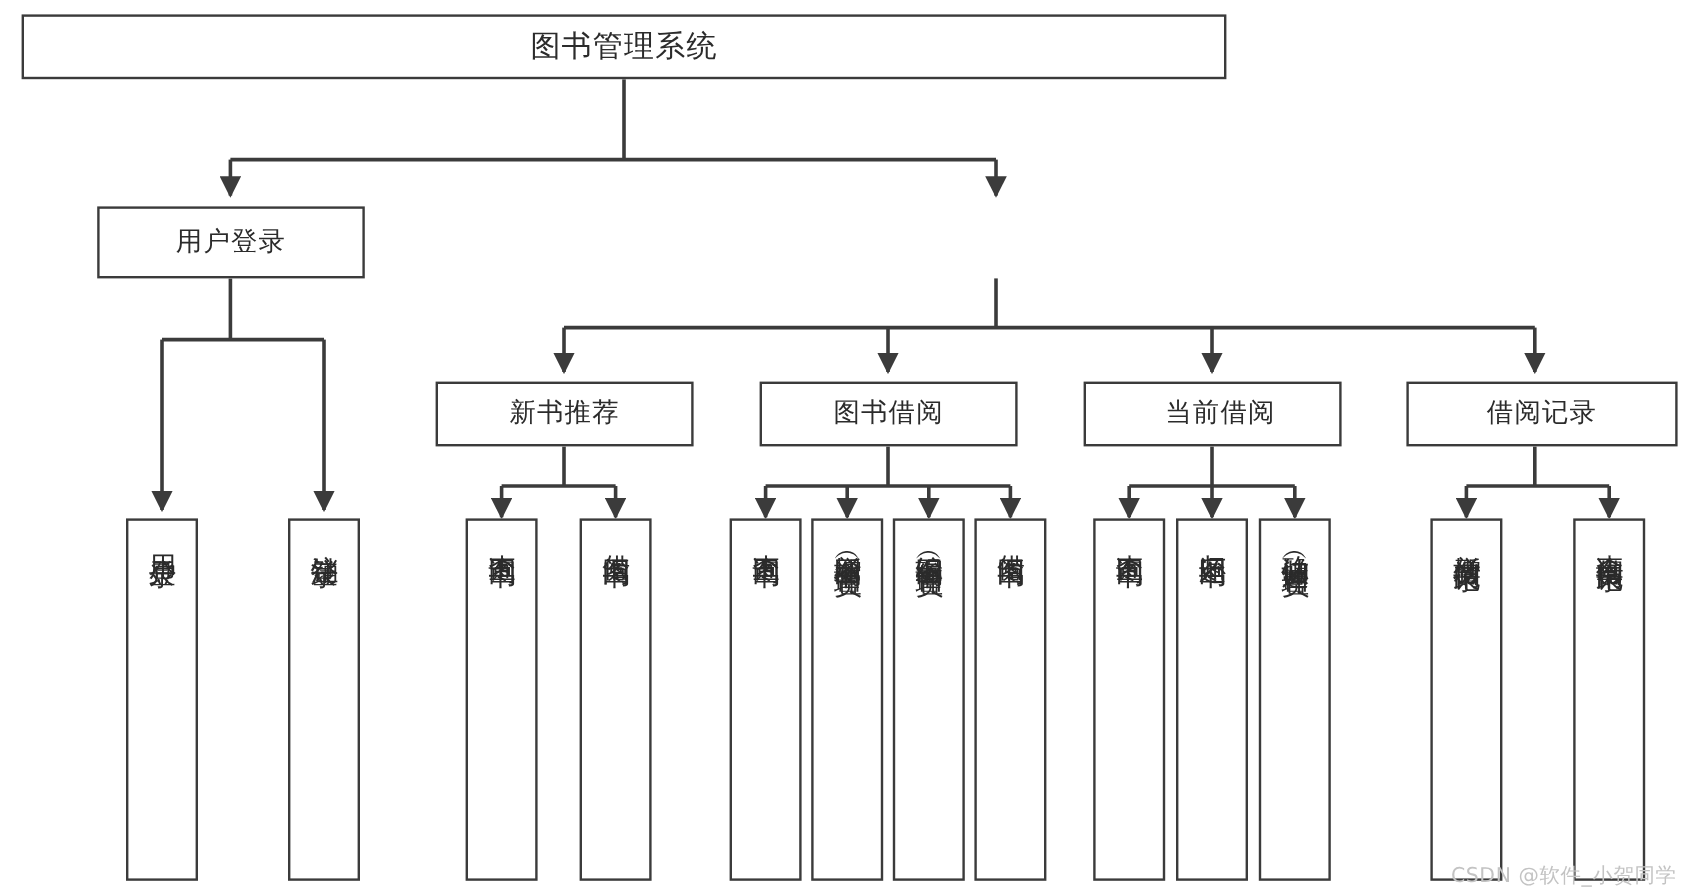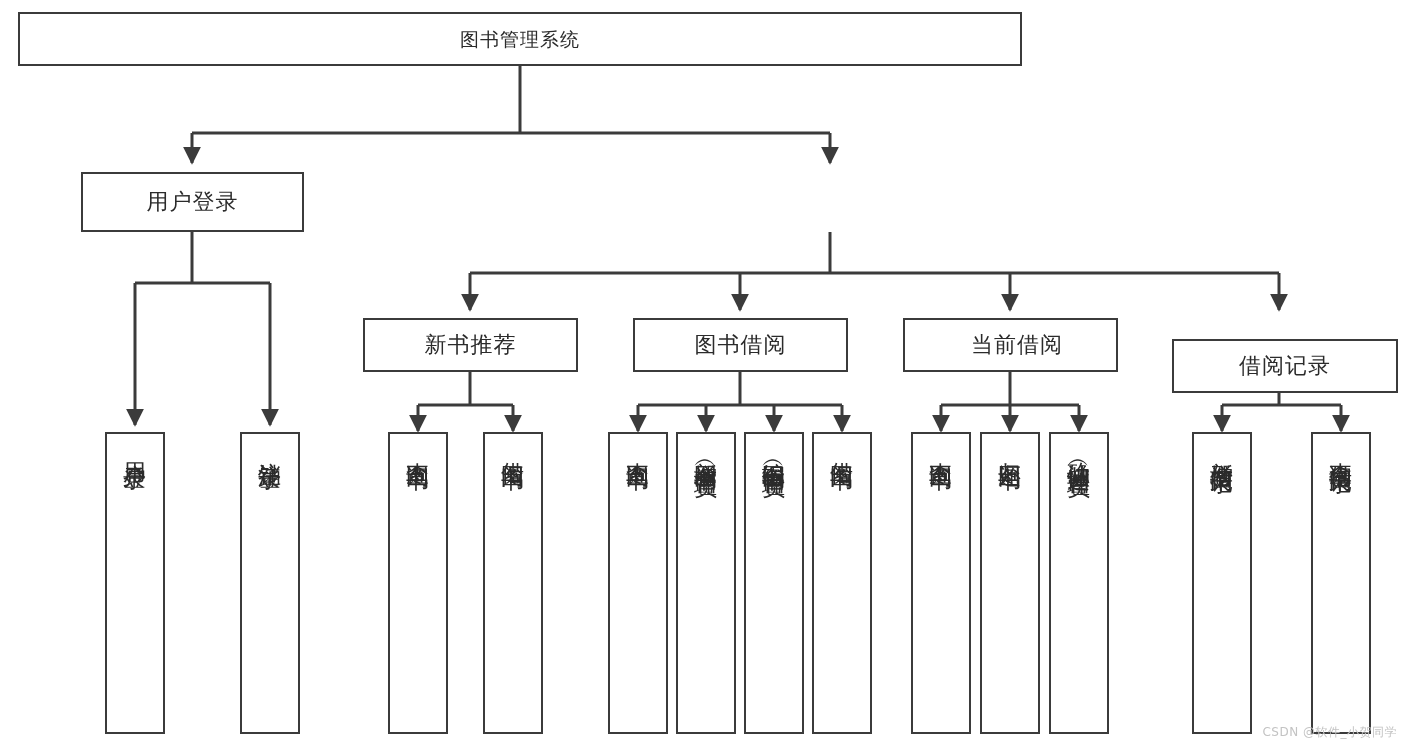--- a/index.html
+++ b/index.html
@@ -35,42 +35,42 @@
     align-items: center;
     justify-content: center;
     color: #2b2b2b;
   }
   .node.h {
     font-size: 22px;
     line-height: 1.2;
     letter-spacing: 1px;
   }
   .node.root {
-    font-size: 19px;
+    font-size: 25px;
   }
   .node.leaf {
     padding: 10px 2px;
     align-items: flex-start;
     justify-content: center;
   }
   .vtext {
     writing-mode: vertical-rl;
     text-orientation: upright;
     font-size: 23px;
     line-height: 1.22;
     letter-spacing: 2px;
     color: #2b2b2b;
     white-space: nowrap;
     text-align: left;
   }
   #watermark {
     position: absolute;
     right: 8px;
     bottom: 6px;
-    font-size: 12px;
+    font-size: 17px;
     color: #c3c3c3;
     letter-spacing: 0.5px;
     white-space: nowrap;
   }
 </style>
 </head>
 <body>
 
 <div id="diagram">
 
@@ -124,21 +124,21 @@
     </g>
   </svg>
 
   <div class="node h root" style="left:18px; top:12px; width:1004px; height:54px;">图书管理系统</div>
 
   <div class="node h" style="left:81px; top:172px; width:223px; height:60px;">用户登录</div>
 
   <div class="node h" style="left:633px; top:318px; width:215px; height:54px;">图书借阅</div>
   <div class="node h" style="left:363px; top:318px; width:215px; height:54px;">新书推荐</div>
   <div class="node h" style="left:903px; top:318px; width:215px; height:54px;padding-left:13px;">当前借阅</div>
-  <div class="node h" style="left:1172px; top:318px; width:226px; height:54px;margin-top:21px;">借阅记录</div>
+  <div class="node h" style="left:1172px; top:318px; width:226px; height:54px;">借阅记录</div>
 
   <div class="node leaf" style="left:105px; top:432px; width:60px; height:302px;">
     <span class="vtext">用户登录</span>
   </div>
   <div class="node leaf" style="left:240px; top:432px; width:60px; height:302px;">
     <span class="vtext">注销登录</span>
   </div>
 
   <div class="node leaf" style="left:388px; top:432px; width:60px; height:302px;">
     <span class="vtext">查询图书</span>

